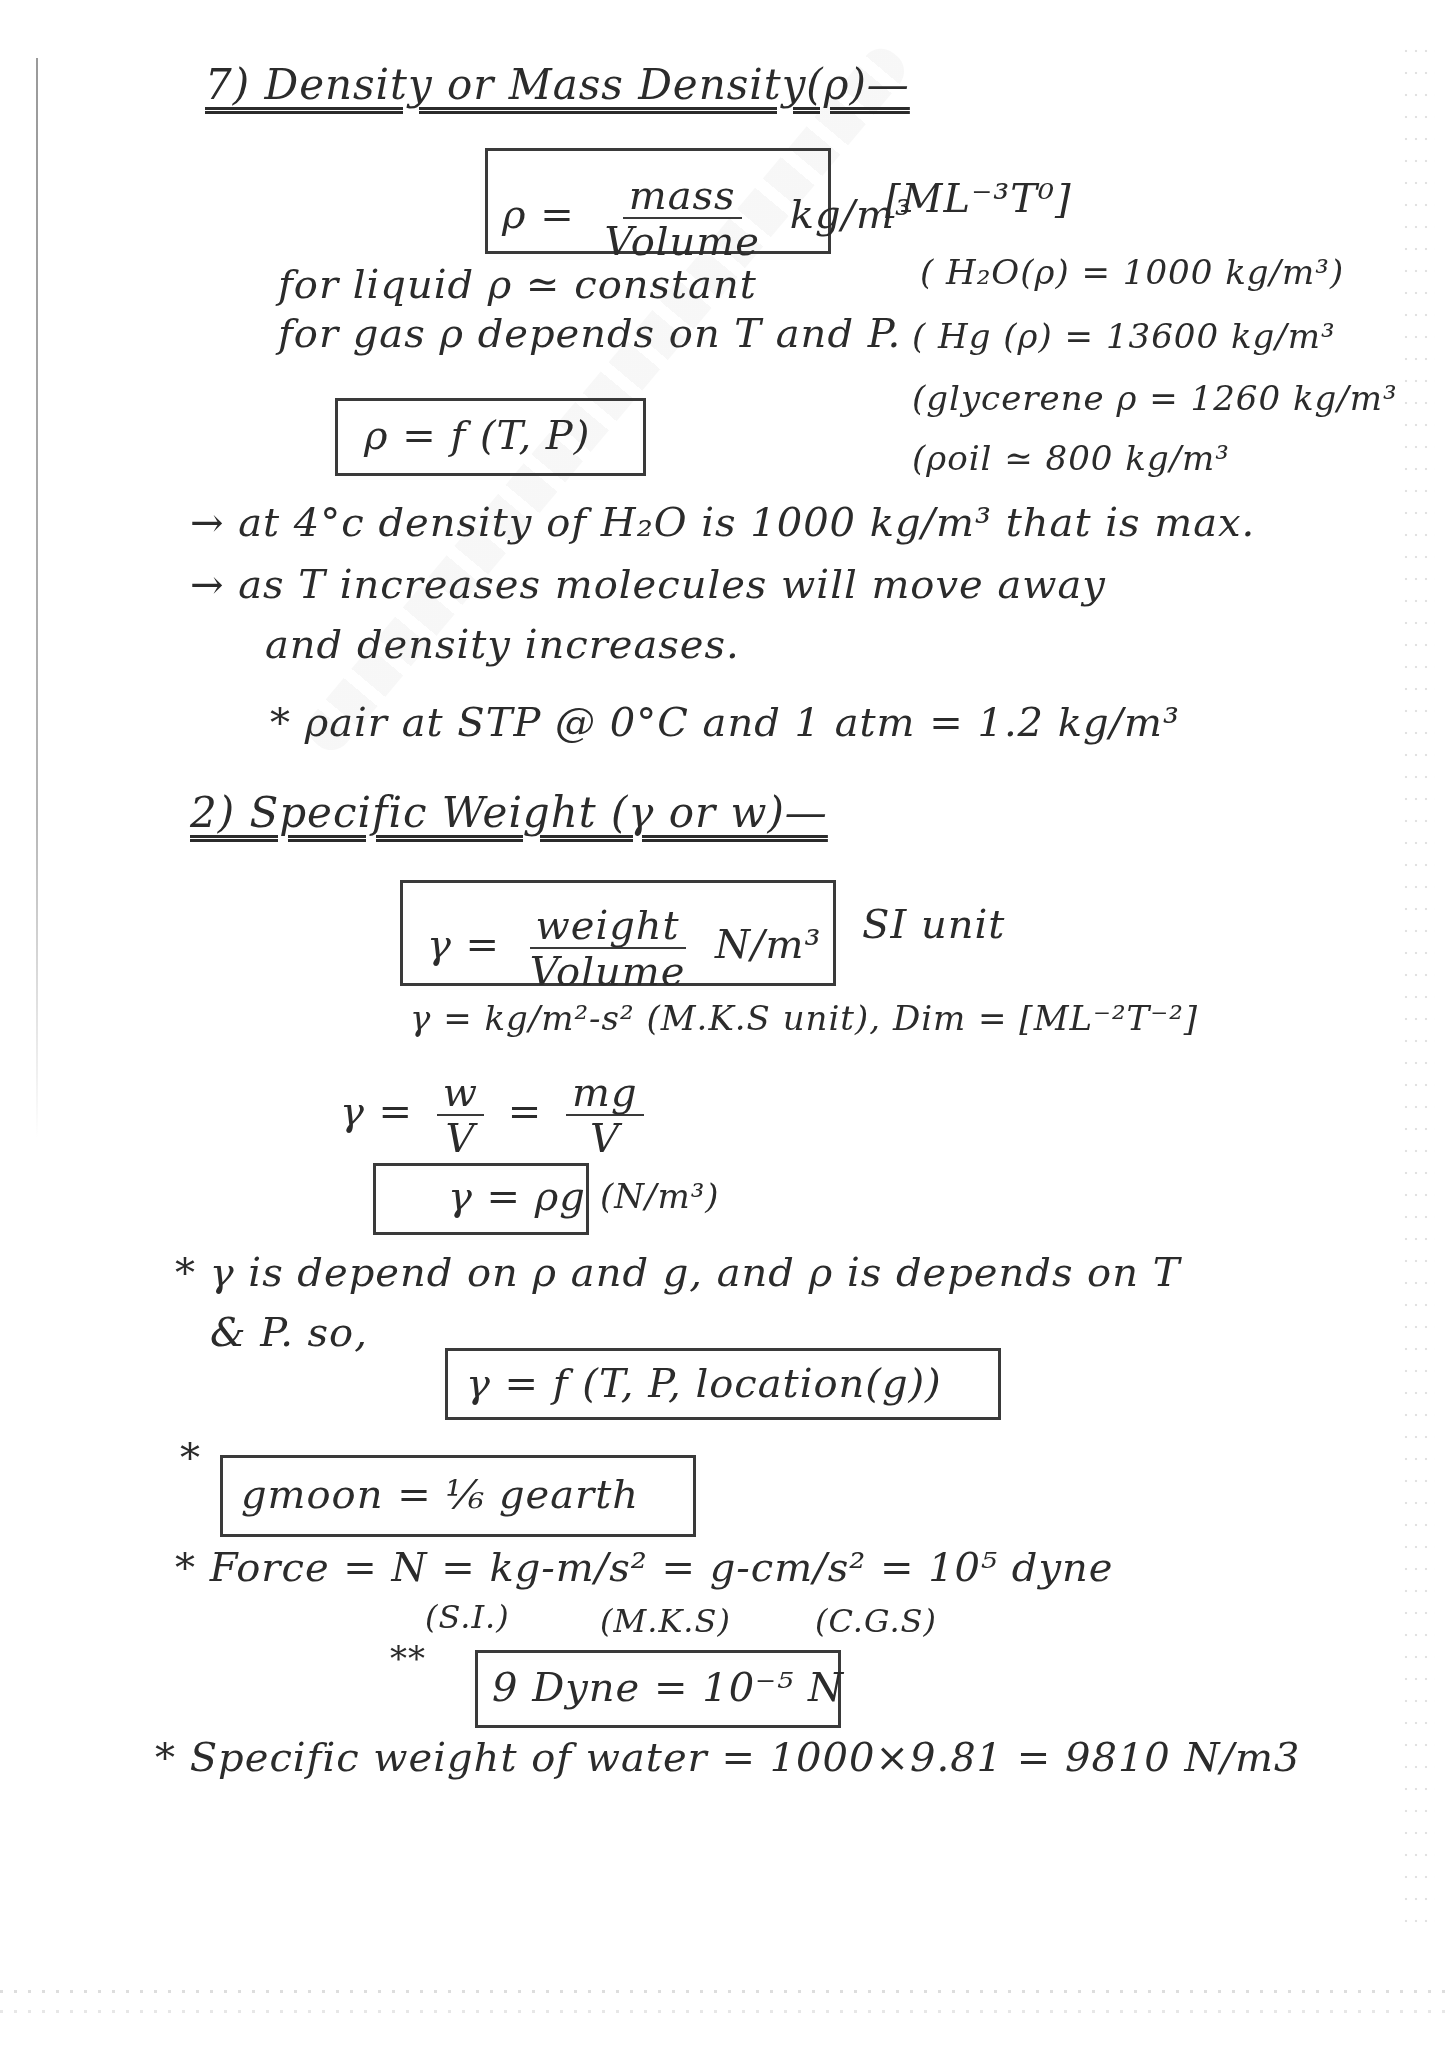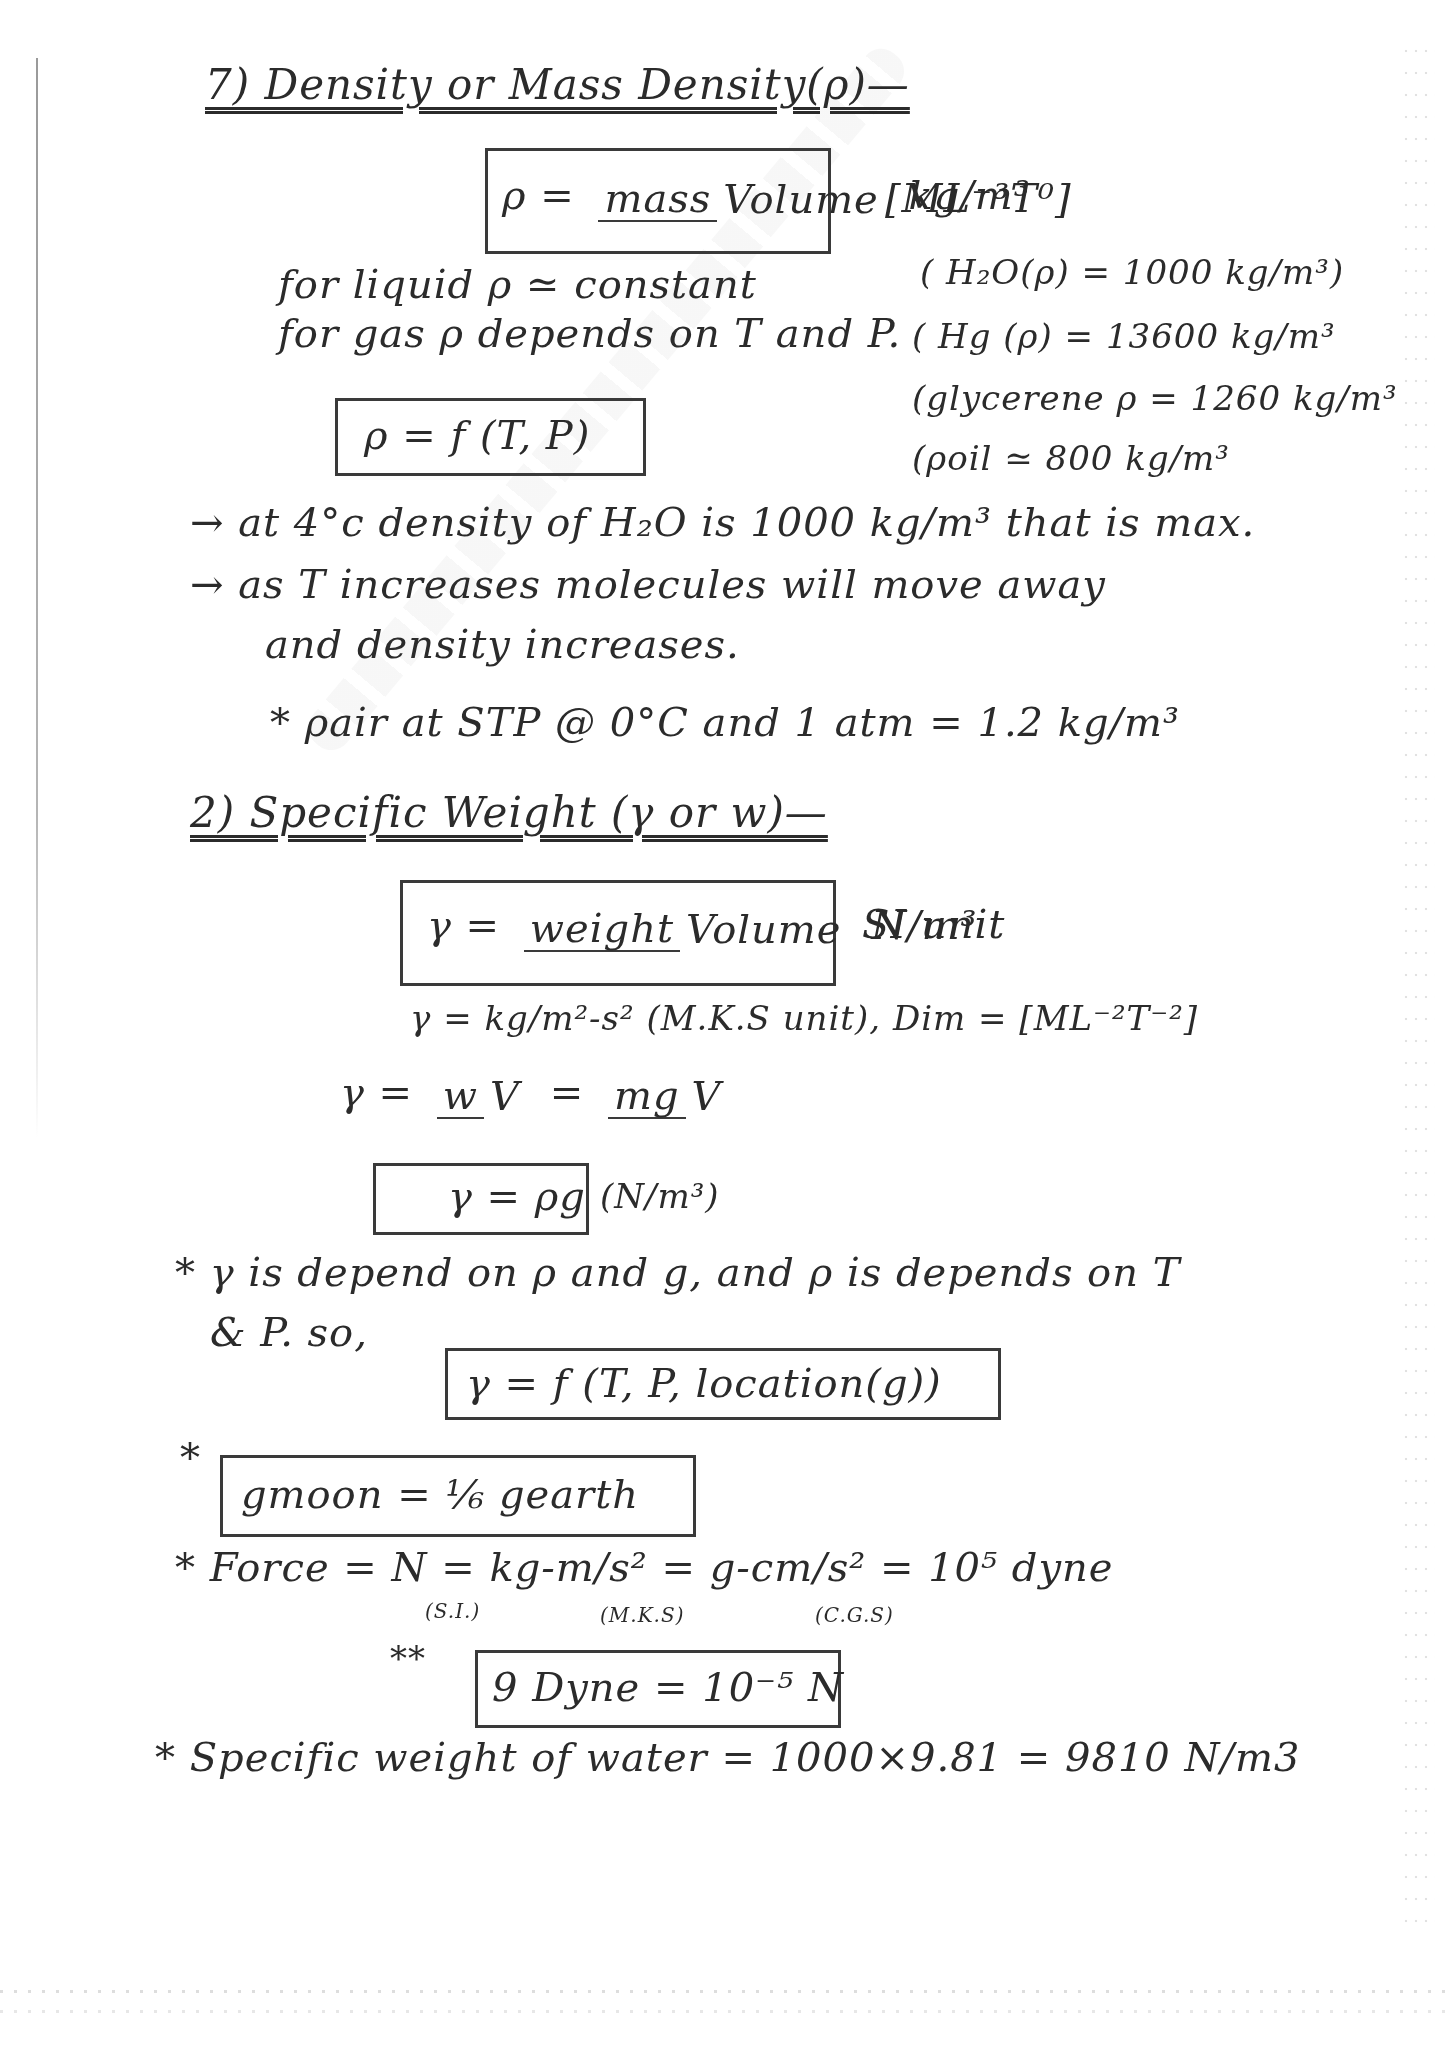--- a/index.html
+++ b/index.html
@@ -21,24 +21,24 @@
   }
   .watermark {
     position: absolute; left: 300px; top: 730px; width: 900px; height: 44px;
     transform: rotate(-50deg); transform-origin: left top;
     background: repeating-linear-gradient(90deg, rgba(0,0,0,.05) 0 28px, transparent 28px 40px);
     border-radius: 20px; opacity: .6;
   }
   .hw { position: absolute; white-space: nowrap; font-size: 40px; line-height: 1.1; letter-spacing: 1px; }
   .hw.big { font-size: 42px; }
   .hw.small { font-size: 34px; }
-  .hw.tiny { font-size: 20px; }
+  .hw.tiny { font-size: 32px; }
   .ul { text-decoration: underline; text-decoration-thickness: 3px; text-underline-offset: 8px; text-decoration-style: double; }
   .box { position: absolute; border: 3px solid #3a3a3a; }
-  .frac { display: inline-flex; align-items: center; vertical-align: middle; margin: 0 10px; }
+  .frac { display: inline-flex; flex-direction: column; align-items: center; vertical-align: middle; margin: 0 10px; }
   .frac .num { border-bottom: 2px solid #3a3a3a; padding: 0 6px; }
   .frac .den { padding: 0 6px; }
   .scan-noise {
     position: absolute; left: 0; right: 0; top: 1990px; height: 3px;
     background: repeating-linear-gradient(90deg, #cfcfcf 0 3px, transparent 3px 14px);
     opacity: .7;
   }
   .scan-noise.b { top: 2010px; opacity: .5; }
 </style>
 </head>

